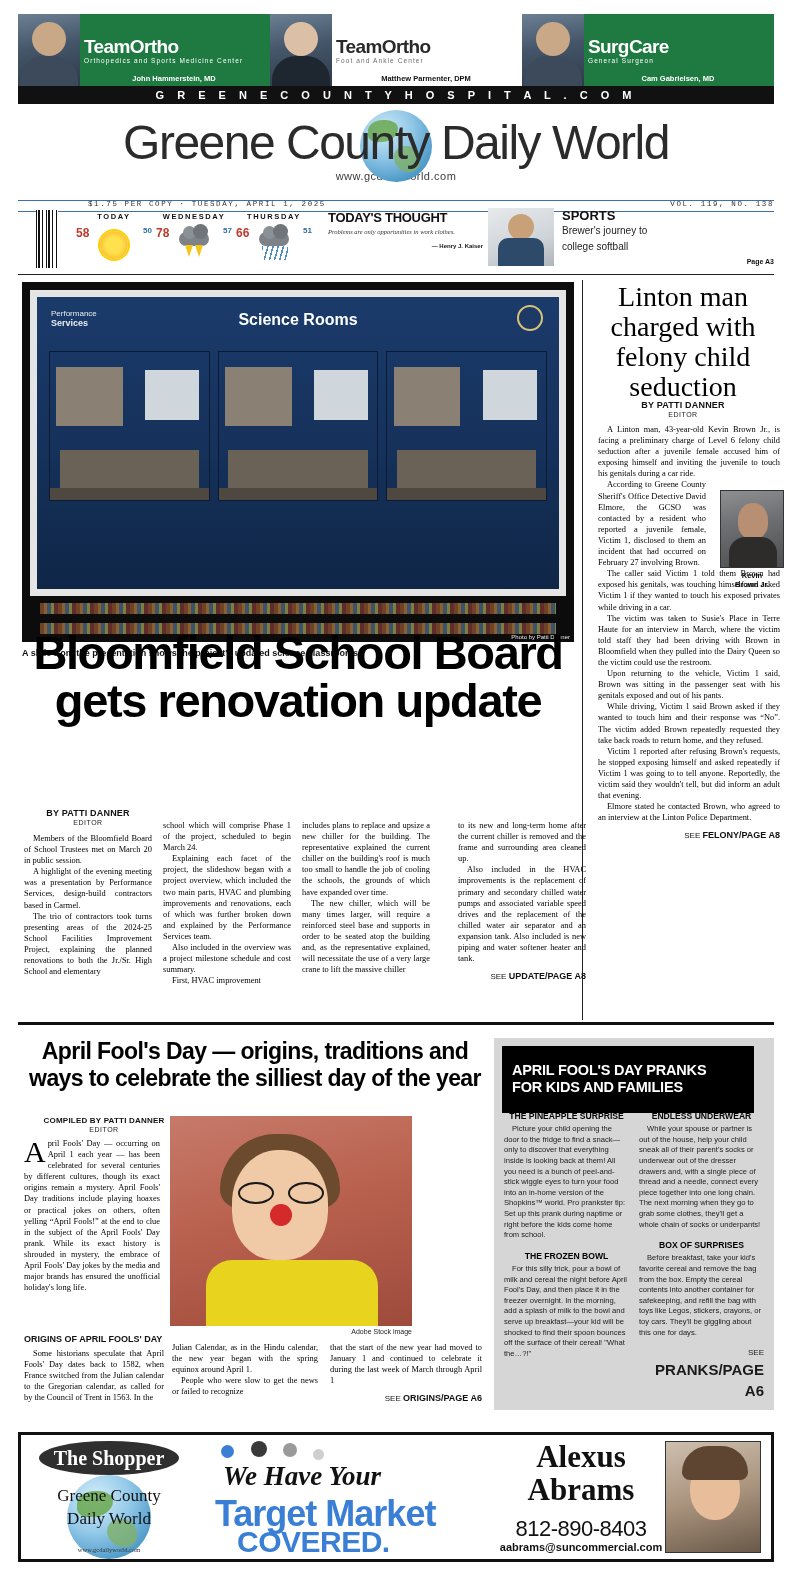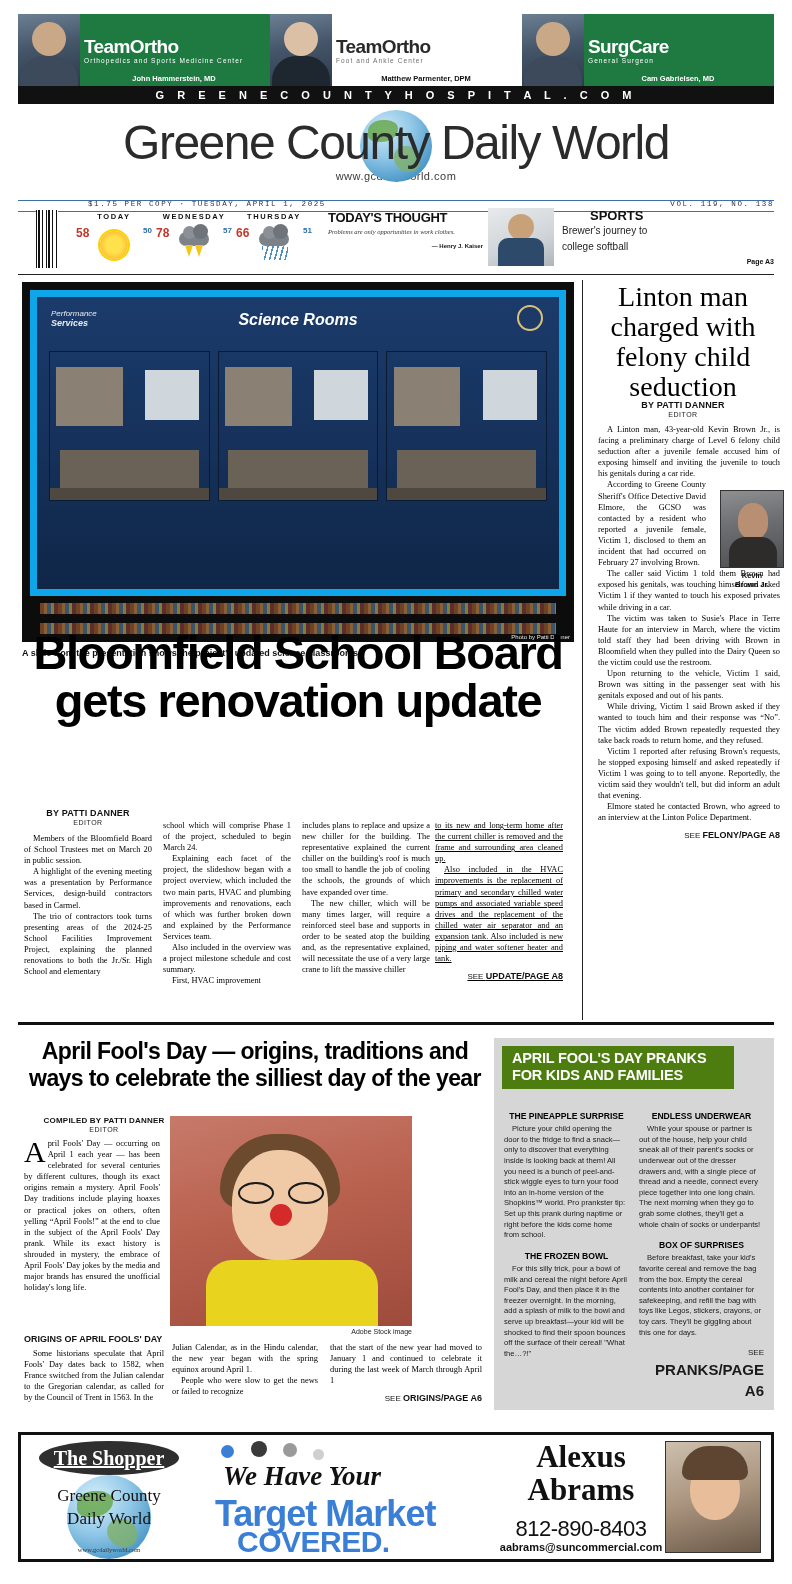--- a/index.html
+++ b/index.html
@@ -84,33 +84,33 @@
   .thought { position:absolute; left:310px; top:10px; width:155px; }
   .thought-h { font-family:"Liberation Sans",sans-serif; font-weight:bold; font-size:13px; color:#111; letter-spacing:-.3px; }
   .thought-t { font-style:italic; font-size:6.5px; color:#333; margin-top:3px; line-height:1.3; }
   .thought-a { text-align:right; font-family:"Liberation Sans",sans-serif; font-weight:bold; font-size:6px; color:#111; margin-top:7px; }
   .sportsbox { position:absolute; left:470px; top:8px; width:286px; display:flex; gap:8px; }
   .sports-photo { width:66px; height:58px; background:linear-gradient(160deg,#e8eaec 0%,#cfd4d8 60%,#aeb5bb 100%);
     position:relative; overflow:hidden; flex:none; }
   .sports-photo::before{content:"";position:absolute;left:20px;top:6px;width:26px;height:26px;border-radius:50%;background:#c9a179;}
   .sports-photo::after{content:"";position:absolute;left:10px;top:30px;width:46px;height:28px;border-radius:10px 10px 0 0;background:#2e4a6b;}
   .sports-txt { flex:1; }
-  .sports-h { font-family:"Liberation Sans",sans-serif; font-weight:bold; font-size:13px; color:#111;margin-left:28px; }
+  .sports-h { font-family:"Liberation Sans",sans-serif; font-weight:bold; font-size:13px; color:#111; }
   .sports-l { font-family:"Liberation Sans",sans-serif; font-size:10px; color:#222; line-height:1.45; margin-top:1px; }
   .sports-p { font-family:"Liberation Sans",sans-serif; font-weight:bold; font-size:7px; color:#111; text-align:right; margin-top:4px; }
 
   
   .vdiv { position:absolute; width:1px; background:#222; }
   .hdiv { position:absolute; height:1px; background:#222; }
 
   
   .lead-photo { position:absolute; left:22px; top:282px; width:552px; height:360px;
     background:#0d0d0d; overflow:hidden; }
   .tvframe { position:absolute; left:8px; top:8px; right:8px; bottom:46px; background:#1b1b1b;
-    border:7px solid #0ea5e9;font-style:italic; }
+    border:7px solid #e5e5e5; }
   .tvscreen { position:absolute; inset:0; background:linear-gradient(180deg,#1b3b6b 0%,#16325c 48%,#0f2647 100%); }
   .slide-top { position:absolute; left:0; right:0; top:0; height:46px; }
   .slide-logo { position:absolute; left:14px; top:12px; font-family:"Liberation Sans",sans-serif;
     font-size:8px; color:#fff; opacity:.9; }
   .slide-logo b{ display:block; font-size:9px; }
   .slide-title { position:absolute; left:0; right:0; top:14px; text-align:center;
     font-family:"Liberation Sans",sans-serif; font-weight:bold; font-size:16px; color:#fff; }
   .slide-seal { position:absolute; right:16px; top:8px; width:26px; height:26px; border-radius:50%;
     border:2px solid #d8c27a; background:#1d3a66; }
   .slide-imgs { position:absolute; left:12px; right:12px; top:54px; height:150px; display:flex; gap:8px; }
@@ -178,35 +178,35 @@
   .af-shirt { position:absolute; left:36px; bottom:0; width:172px; height:66px; border-radius:26px 26px 0 0; background:#e8d41f; }
   .af-credit { position:absolute; left:170px; top:1328px; width:242px; text-align:right;
     font-family:"Liberation Sans",sans-serif; font-size:7px; color:#222; }
 
   .sub-h { font-family:"Liberation Sans",sans-serif; font-weight:bold; font-size:9px; color:#111; margin-bottom:1px; }
   .dropcapbox { position:relative; }
   .dropcapbox .dc { float:left; font-size:30px; line-height:25px; font-weight:normal; padding-right:2px; margin-top:1px; }
 
   
   .prank-box { position:absolute; left:494px; top:1038px; width:280px; height:372px; background:#d6d6d6; }
-  .prank-title { position:absolute; left:8px; top:8px; width:232px; background:#4d7c0f; color:#fff;
+  .prank-title { position:absolute; left:8px; top:8px; width:252px; background:#000000; color:#fff;
     font-family:"Liberation Sans",sans-serif; font-weight:bold; font-size:14.5px; line-height:1.2;
-    padding:4px 10px; letter-spacing:-.2px; }
+    padding:16px 10px; letter-spacing:-.2px; }
   .prank-cols { position:absolute; left:10px; top:72px; width:260px; display:flex; gap:10px; }
   .prank-col { flex:1; font-family:"Liberation Sans",sans-serif; font-size:7.6px; line-height:1.4; color:#1a1a1a; }
   .prank-col h4 { font-size:8.6px; font-weight:bold; text-align:center; margin:0 0 2px; color:#000; }
   .prank-col p { text-indent:8px; margin:0 0 9px; }
   .prank-see { font-family:"Liberation Sans",sans-serif; font-size:8px; text-align:right; margin-top:4px; }
   .prank-see b { font-size:15px; }
 
   
   .botad { position:absolute; left:18px; top:1432px; width:756px; height:130px; border:3px solid #111; background:#fff; display:flex; }
   .ba-left { width:176px; position:relative; text-align:center; }
   .ba-oval { margin:6px auto 0; width:140px; height:34px; border-radius:50%; background:#2f2f2f;
-    color:#fff; font-family:"Liberation Serif",serif; font-weight:bold; font-size:20px; line-height:34px;text-decoration:underline; }
+    color:#fff; font-family:"Liberation Serif",serif; font-weight:bold; font-size:20px; line-height:34px; }
   .ba-globe { position:absolute; left:50%; top:40px; transform:translateX(-50%); width:84px; height:84px;
     border-radius:50%; background:radial-gradient(circle at 34% 28%, #d6eefb 0%, #93c9e8 42%, #4e9ac9 78%, #2f6e96 100%); }
   .ba-globe::before{content:"";position:absolute;left:10px;top:16px;width:36px;height:26px;border-radius:50% 40% 60% 30%;background:#6aa84f;opacity:.85;}
   .ba-globe::after{content:"";position:absolute;left:40px;top:44px;width:30px;height:28px;border-radius:45% 55% 40% 60%;background:#7fb069;opacity:.8;}
   .ba-gc { position:absolute; left:0; right:0; top:50px; font-family:"Liberation Serif",serif; font-size:17px; color:#111; line-height:1.35; }
   .ba-url { position:absolute; left:0; right:0; bottom:6px; font-family:"Liberation Serif",serif; font-size:6.5px; color:#333; }
   .ba-mid { width:300px; position:relative; }
   .ba-dots { position:absolute; left:24px; top:6px; width:150px; height:20px; }
   .ba-dots span { position:absolute; border-radius:50%; }
   .ba-script { position:absolute; left:26px; top:26px; width:270px; font-family:"Liberation Serif",serif;
@@ -389,21 +389,21 @@
   <div class="col" style="left:163px; top:820px; width:128px;">
     <p class="noindent">school which will comprise Phase 1 of the project, scheduled to begin March 24.</p>
     <p>Explaining each facet of the project, the slideshow began with a project overview, which included the two main parts, HVAC and plumbing improvements and renovations, each of which was further broken down and explained by the Performance Services team.</p>
     <p>Also included in the overview was a project milestone schedule and cost summary.</p>
     <p>First, HVAC improvement</p>
   </div>
   <div class="col" style="left:302px; top:820px; width:128px;">
     <p class="noindent">includes plans to replace and upsize a new chiller for the building. The representative explained the current chiller on the building's roof is much too small to handle the job of cooling the schools, the grounds of which have expanded over time.</p>
     <p>The new chiller, which will be many times larger, will require a reinforced steel base and supports in order to be seated atop the building and, as the representative explained, will necessitate the use of a very large crane to lift the massive chiller</p>
   </div>
-  <div class="col" style="left:435px; top:820px; width:128px;text-decoration:underline;">
+  <div class="col" style="left:458px; top:820px; width:128px;">
     <p class="noindent">to its new and long-term home after the current chiller is removed and the frame and surrounding area cleaned up.</p>
     <p>Also included in the HVAC improvements is the replacement of primary and secondary chilled water pumps and associated variable speed drives and the replacement of the chilled water air separator and an expansion tank. Also included is new piping and water softener heater and tank.</p>
     <div class="seeline">
       <span>SEE </span><b>UPDATE/PAGE A8</b>
     </div>
   </div>
 
   <div class="rhead">Linton man charged with felony child seduction</div>
   <div style="position:absolute; left:592px; top:400px; width:182px;">
     <div class="byline">BY PATTI DANNER</div>

